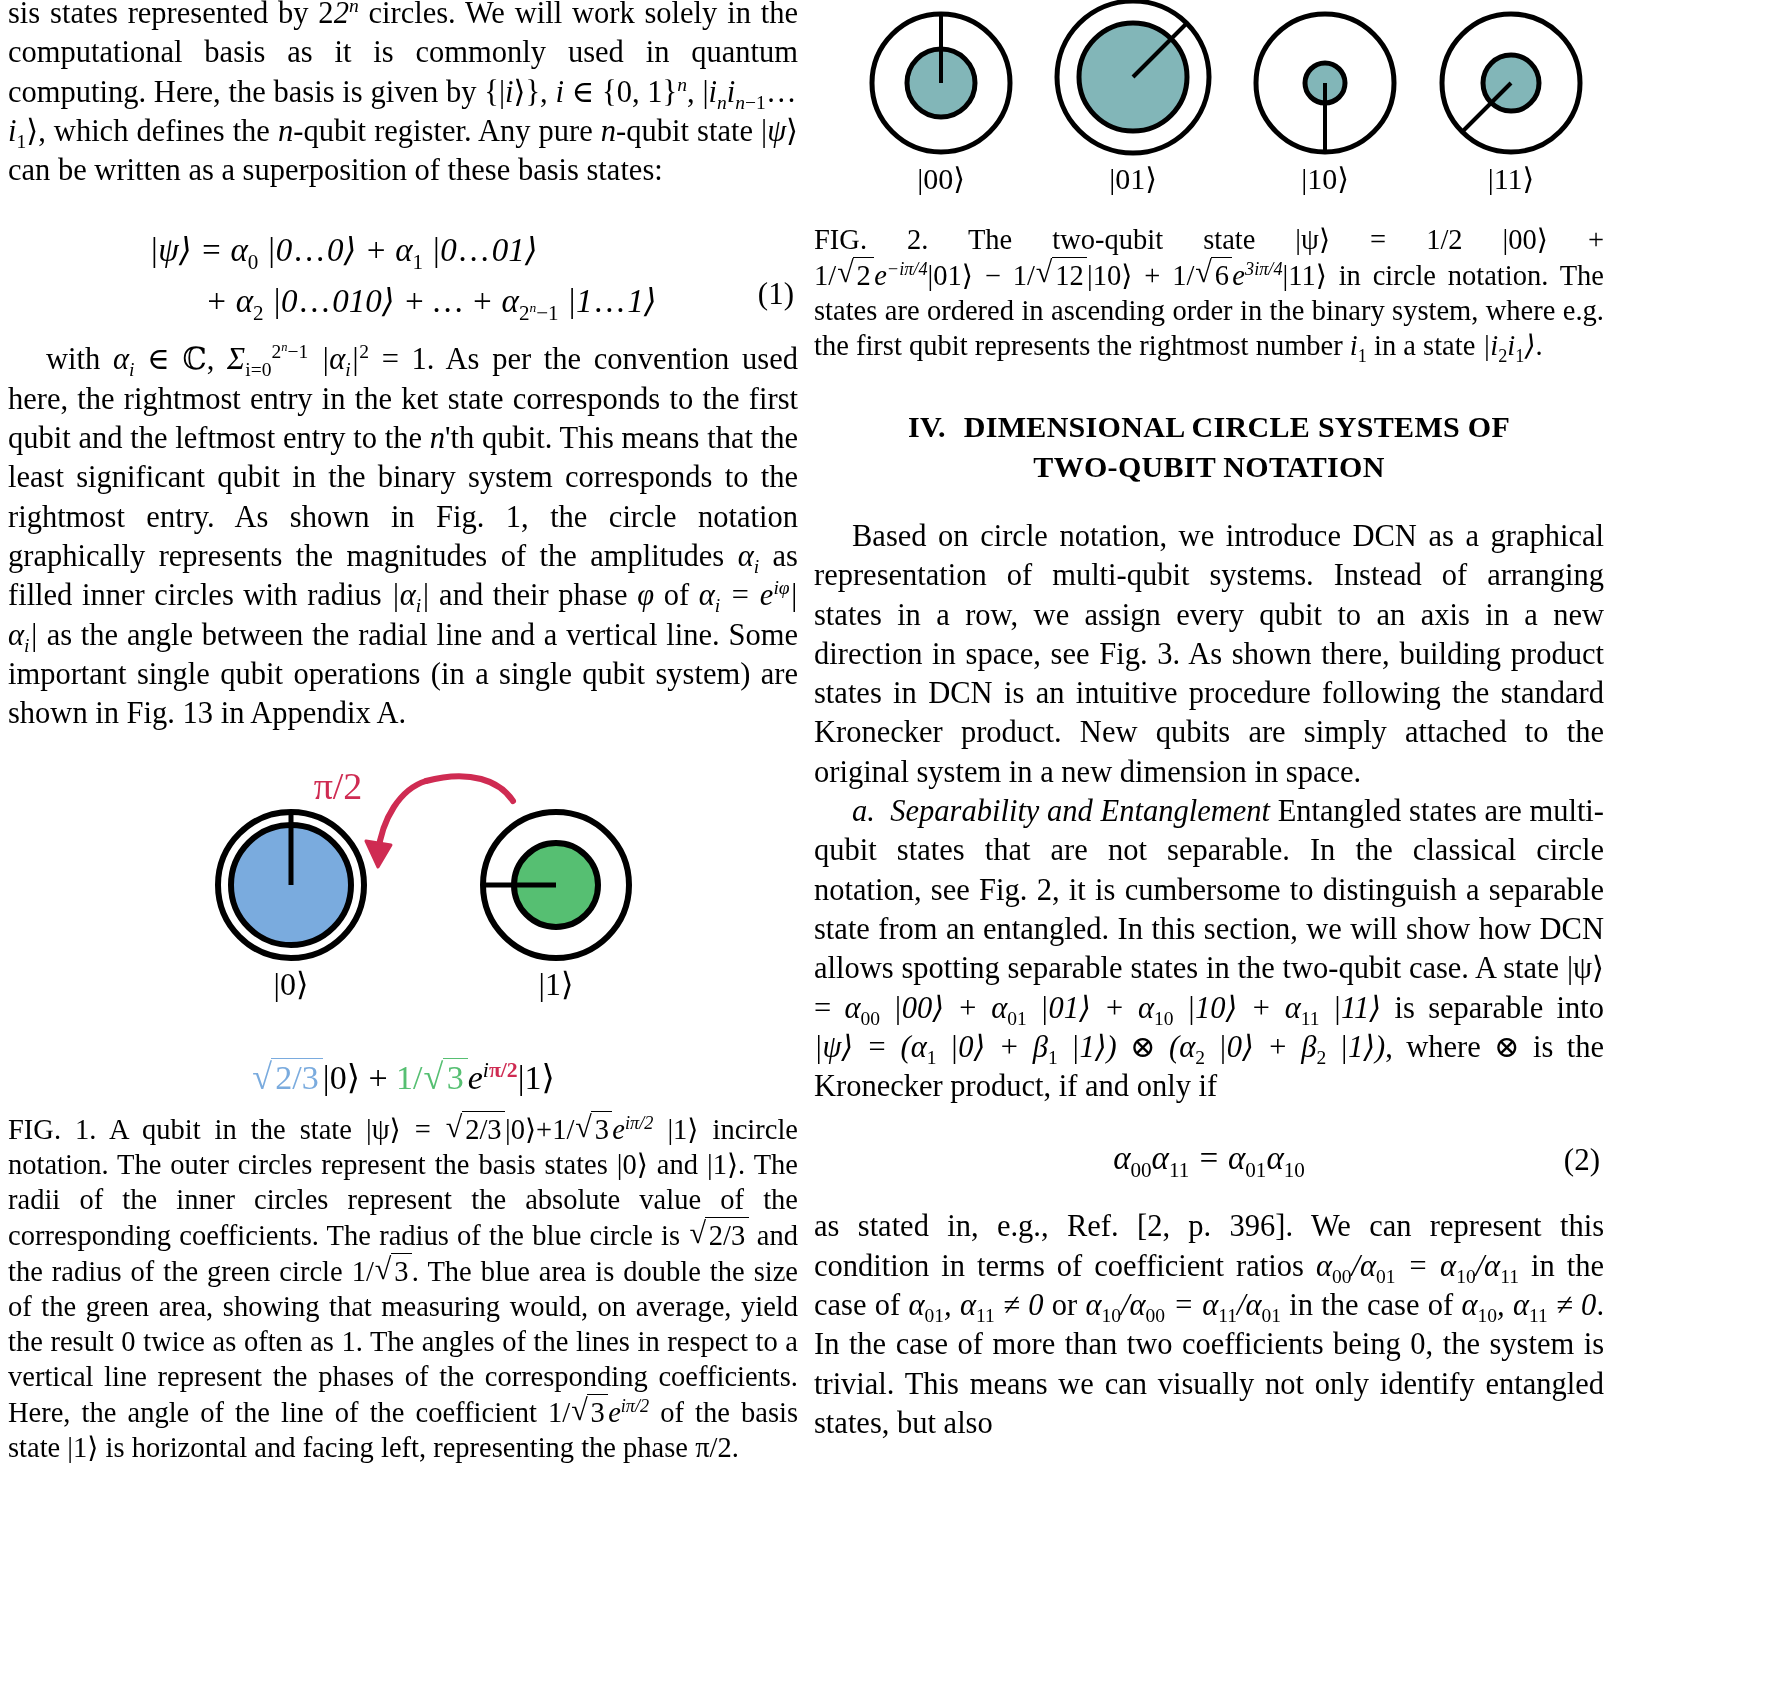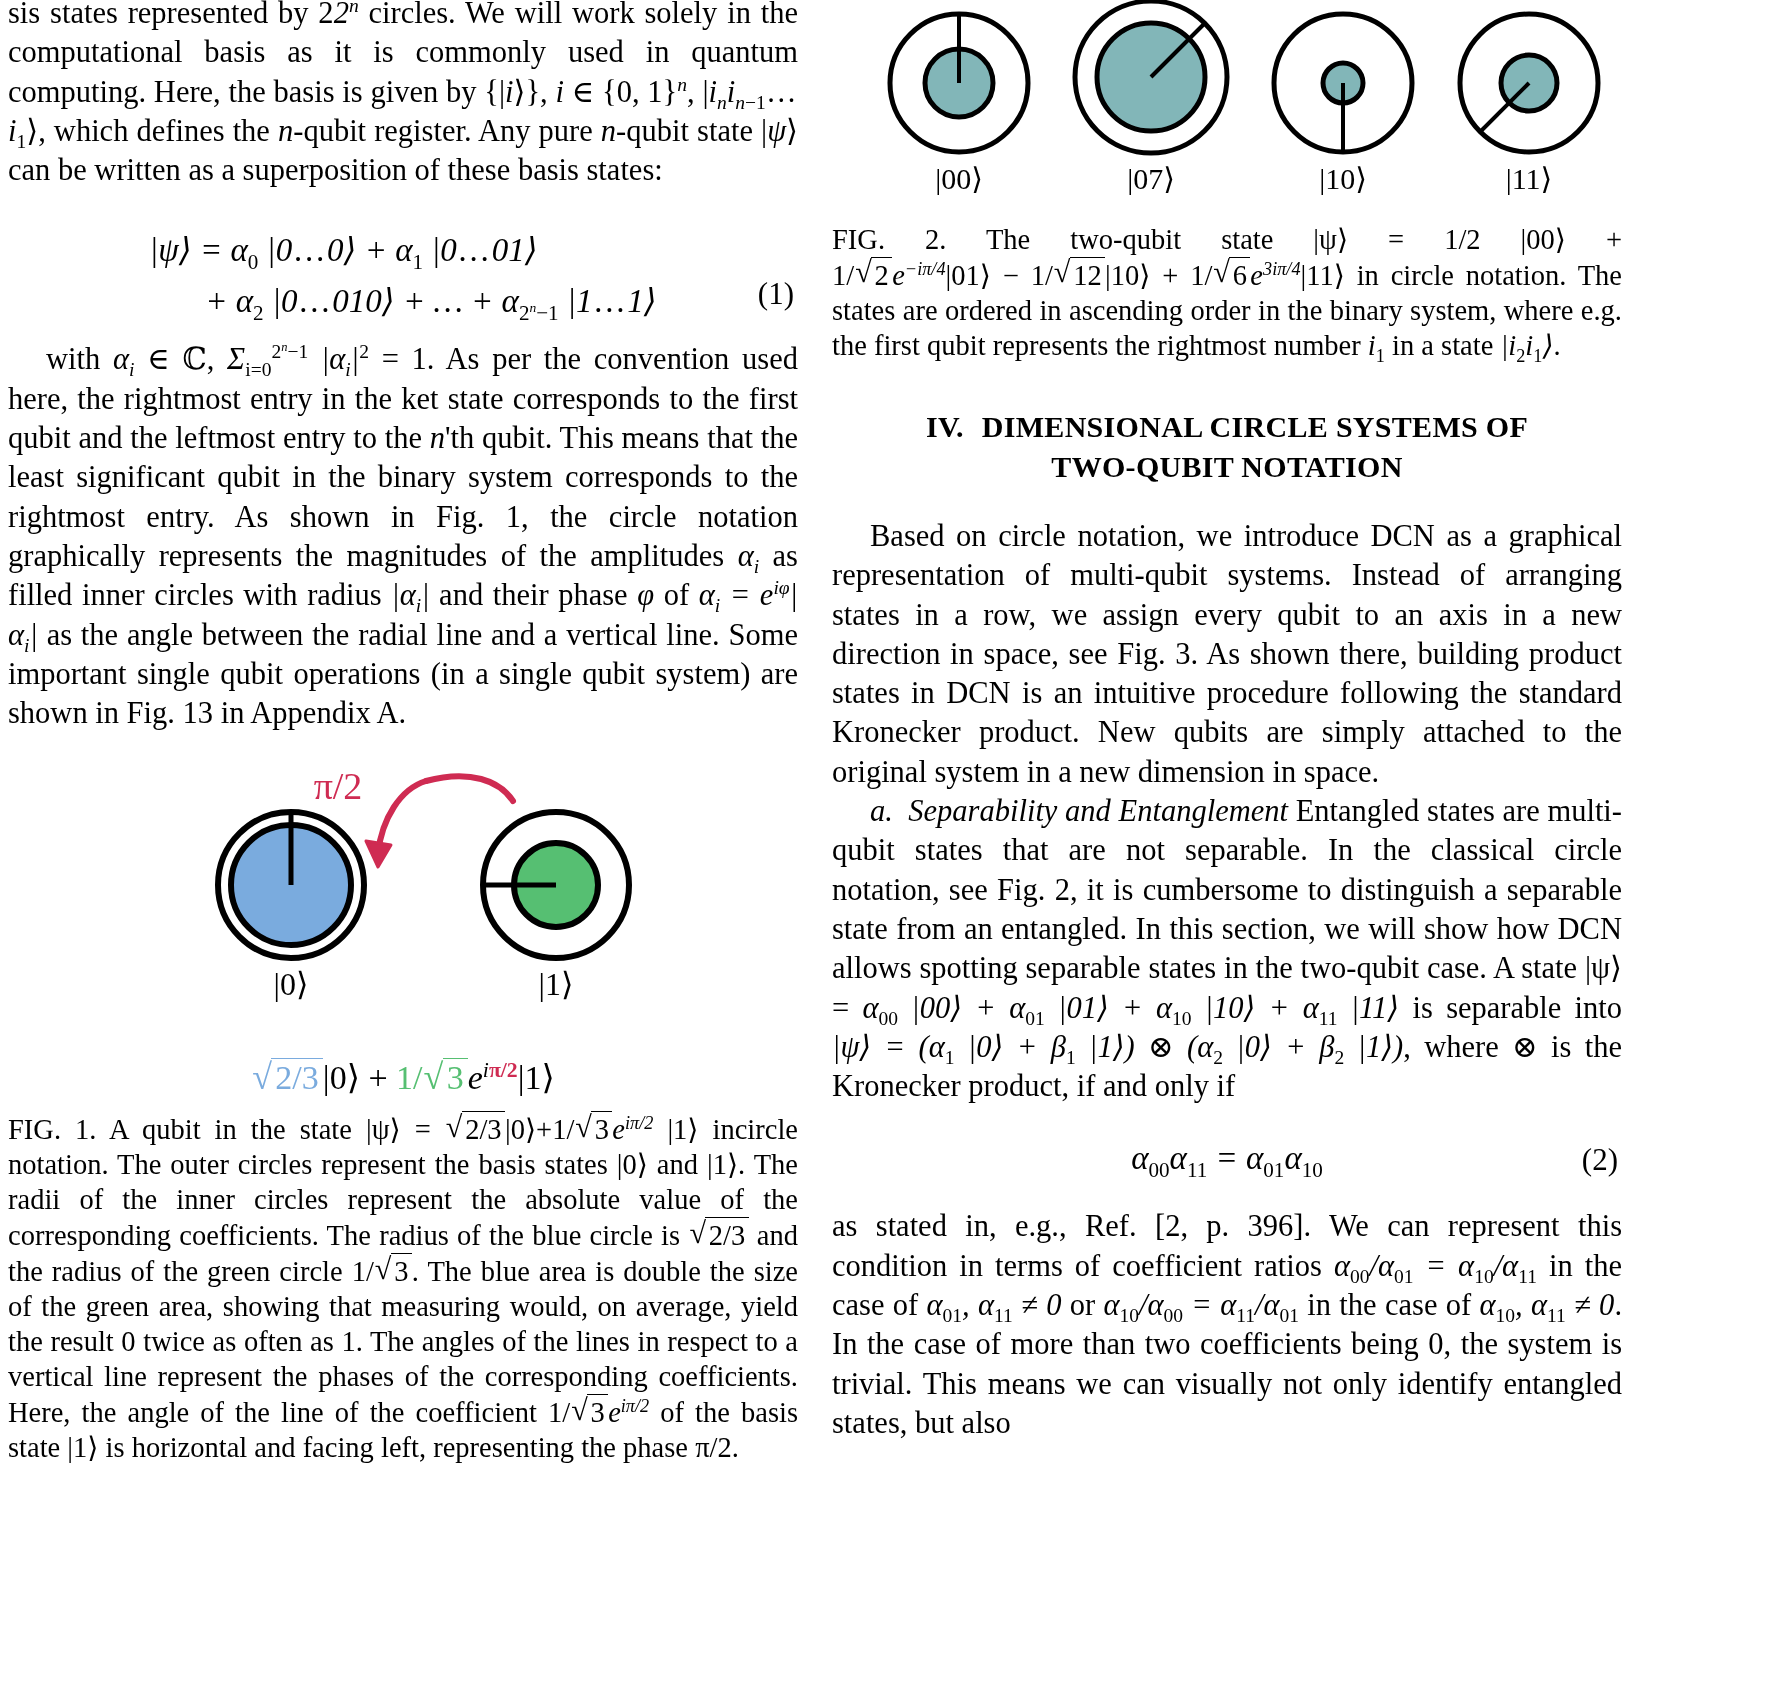--- a/index.html
+++ b/index.html
@@ -18,21 +18,21 @@
     width: 1776px; height: 1696px;
     padding: 0;
     box-sizing: border-box;
   }
   .columns {
     display: flex;
     width: 1776px;
     height: 1696px;
     box-sizing: border-box;
     padding: 0 8px;
-    gap: 34px;
+    gap: 16px;
   }
   .col {
     width: 790px;
     flex: 0 0 790px;
     box-sizing: border-box;
   }
   p {
     margin: 0;
     font-size: 30.5px;
     line-height: 39.3px;
@@ -217,21 +217,21 @@
         </svg>
         <div class="cn-label">|00⟩</div>
       </div>
 
       <div class="cn-item">
         <svg width="162" height="164" viewBox="0 0 162 164">
           <circle cx="81" cy="82" r="76" fill="none" stroke="#000" stroke-width="5"></circle>
           <circle cx="81" cy="82" r="54" fill="#82b6b8" stroke="#000" stroke-width="5"></circle>
           <line x1="81" y1="82" x2="135" y2="28" stroke="#000" stroke-width="4"></line>
         </svg>
-        <div class="cn-label">|07⟩</div>
+        <div class="cn-label">|01⟩</div>
       </div>
 
       <div class="cn-item">
         <svg width="150" height="152" viewBox="0 0 150 152">
           <circle cx="75" cy="76" r="69" fill="none" stroke="#000" stroke-width="5"></circle>
           <circle cx="75" cy="76" r="20" fill="#82b6b8" stroke="#000" stroke-width="5"></circle>
           <line x1="75" y1="76" x2="75" y2="145" stroke="#000" stroke-width="4"></line>
         </svg>
         <div class="cn-label">|10⟩</div>
       </div>

